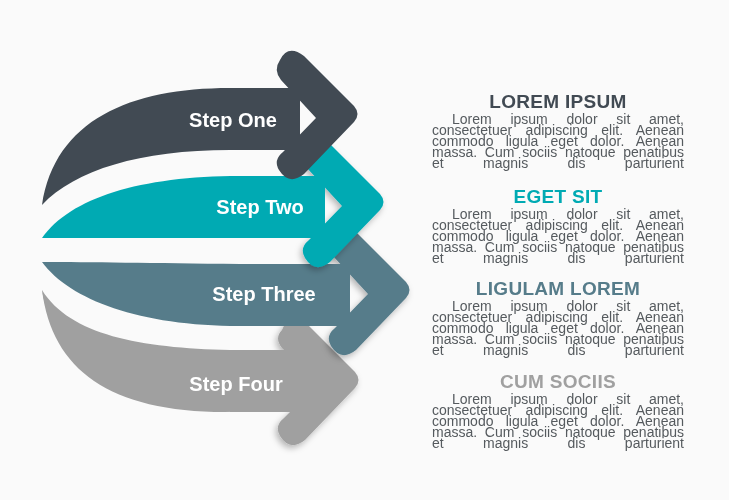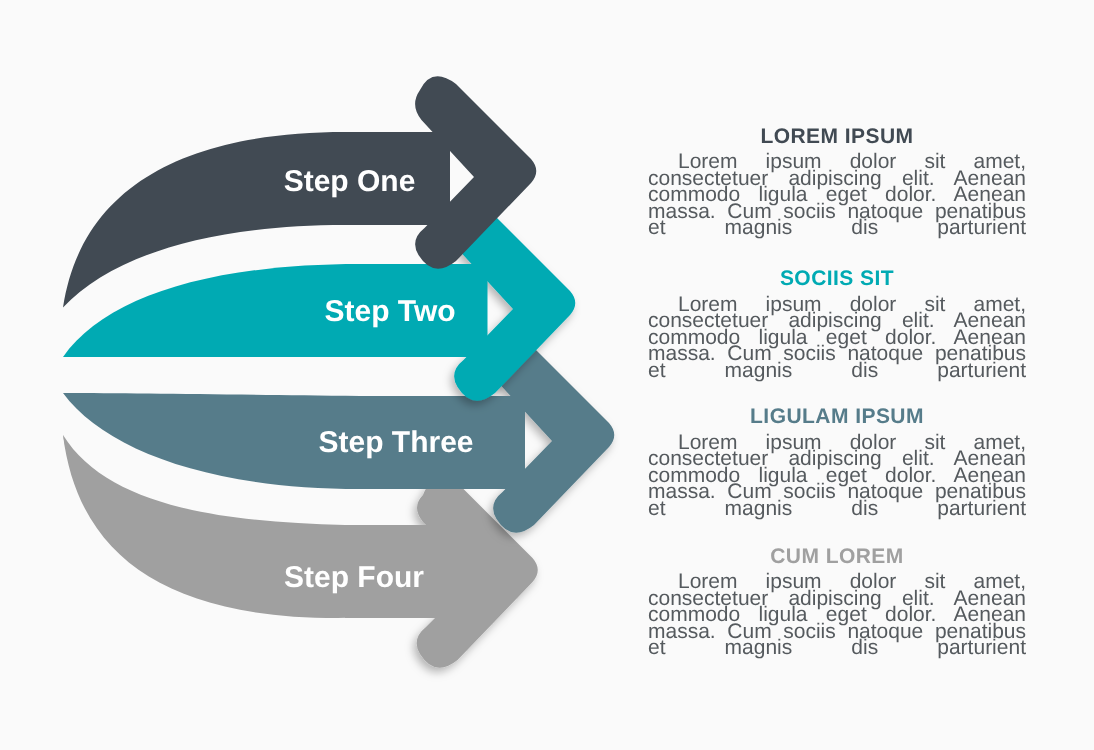--- a/index.html
+++ b/index.html
@@ -13,22 +13,22 @@
   .step-label {
     font-family: "Liberation Sans", sans-serif;
     font-weight: bold; font-size: 20px; fill: #ffffff;
   }
   .panel {
     position: absolute; left: 432px; width: 252px;
     text-align: center;
   }
   .panel-title {
     font-family: "Liberation Sans", sans-serif;
-    font-weight: bold; font-size: 14px; letter-spacing: 0.3px;
-    margin: 0 0 4px 0; line-height: 16px;
+    font-weight: bold; font-size: 19px; letter-spacing: 0.3px;
+    margin: 12px 0 4px 0; line-height: 16px;
   }
   .panel-body {
     font-family: "Liberation Sans", sans-serif;
     font-size: 14px; line-height: 11px; color: #555a5e;
     text-align: justify; text-align-last: justify;
     text-indent: 20px; margin: 0;
   }
 </style>
 </head>
 <body>
@@ -69,25 +69,25 @@
     <text class="step-label" x="233" y="127" text-anchor="middle">Step One</text>
   </g>
 </svg>
 
 <div class="panel" style="top:82px">
   <div class="panel-title" style="color: rgb(65, 74, 83);">LOREM IPSUM</div>
   <p class="panel-body">Lorem ipsum dolor sit amet, consectetuer adipiscing elit. Aenean commodo ligula eget dolor. Aenean massa. Cum sociis natoque penatibus et magnis dis parturient</p>
 </div>
 
 <div class="panel" style="top:177px">
-  <div class="panel-title" style="color: rgb(0, 170, 179);">SOCIIS SIT</div>
+  <div class="panel-title" style="color: rgb(0, 170, 179);">EGET SIT</div>
   <p class="panel-body">Lorem ipsum dolor sit amet, consectetuer adipiscing elit. Aenean commodo ligula eget dolor. Aenean massa. Cum sociis natoque penatibus et magnis dis parturient</p>
 </div>
 
 <div class="panel" style="top:269px">
-  <div class="panel-title" style="color: rgb(86, 124, 138);">LIGULAM IPSUM</div>
+  <div class="panel-title" style="color: rgb(86, 124, 138);">LIGULAM LOREM</div>
   <p class="panel-body">Lorem ipsum dolor sit amet, consectetuer adipiscing elit. Aenean commodo ligula eget dolor. Aenean massa. Cum sociis natoque penatibus et magnis dis parturient</p>
 </div>
 
 <div class="panel" style="top:362px">
-  <div class="panel-title" style="color: rgb(160, 160, 160);">CUM LOREM</div>
+  <div class="panel-title" style="color: rgb(160, 160, 160);">CUM SOCIIS</div>
   <p class="panel-body">Lorem ipsum dolor sit amet, consectetuer adipiscing elit. Aenean commodo ligula eget dolor. Aenean massa. Cum sociis natoque penatibus et magnis dis parturient</p>
 </div>
 
 </body></html>

